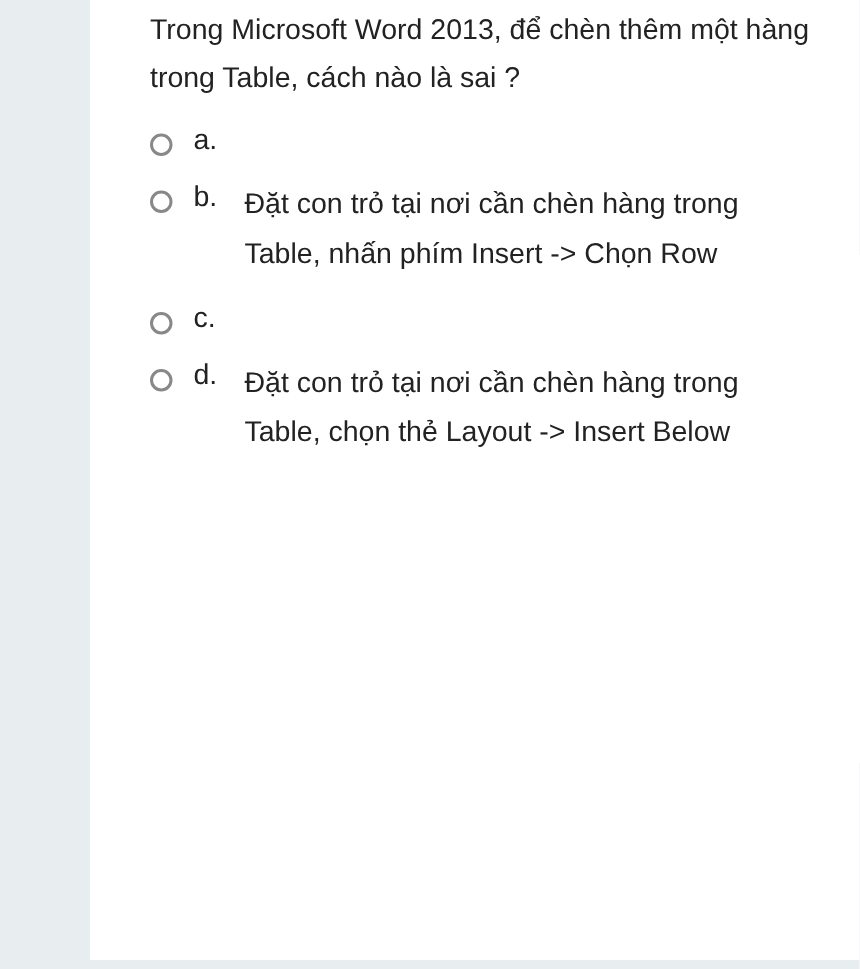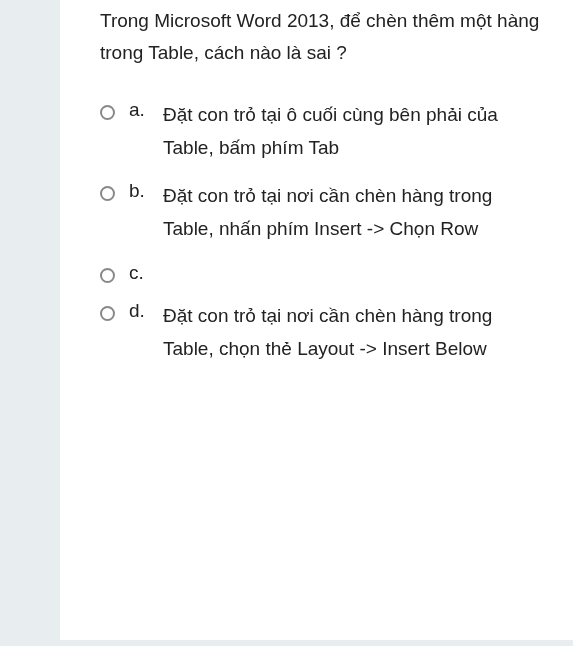--- a/index.html
+++ b/index.html
@@ -16,21 +16,21 @@
       margin-left: 60px;
       margin-right: 0;
       padding: 5px 30px 5px 40px;
       height: 640px;
       box-sizing: border-box;
     }
     .question-text {
       font-size: 19px;
       color: #222;
       line-height: 1.7;
-      margin-bottom: 28px;
+      margin-bottom: 12px;
     }
     .options {
       display: flex;
       flex-direction: column;
       gap: 15px;
     }
     .option-row {
       display: flex;
       align-items: flex-start;
       gap: 14px;
@@ -62,21 +62,20 @@
 </head>
 <body>
 
 <div class="question-card">
   <div class="question-text">Trong Microsoft Word 2013, để chèn thêm một hàng trong Table, cách nào là sai ?</div>
   <div class="options">
 
     <div class="option-row">
       <div class="radio"></div>
       <div class="option-letter">a.</div>
-      <div class="option-text">Đặt con trỏ tại ô cuối cùng bên phải của Table, bấm phím Tab</div>
     </div>
 
     <div class="option-row">
       <div class="radio"></div>
       <div class="option-letter">b.</div>
       <div class="option-text">Đặt con trỏ tại nơi cần chèn hàng trong Table, nhấn phím Insert -&gt; Chọn Row</div>
     </div>
 
     <div class="option-row">
       <div class="radio"></div>

